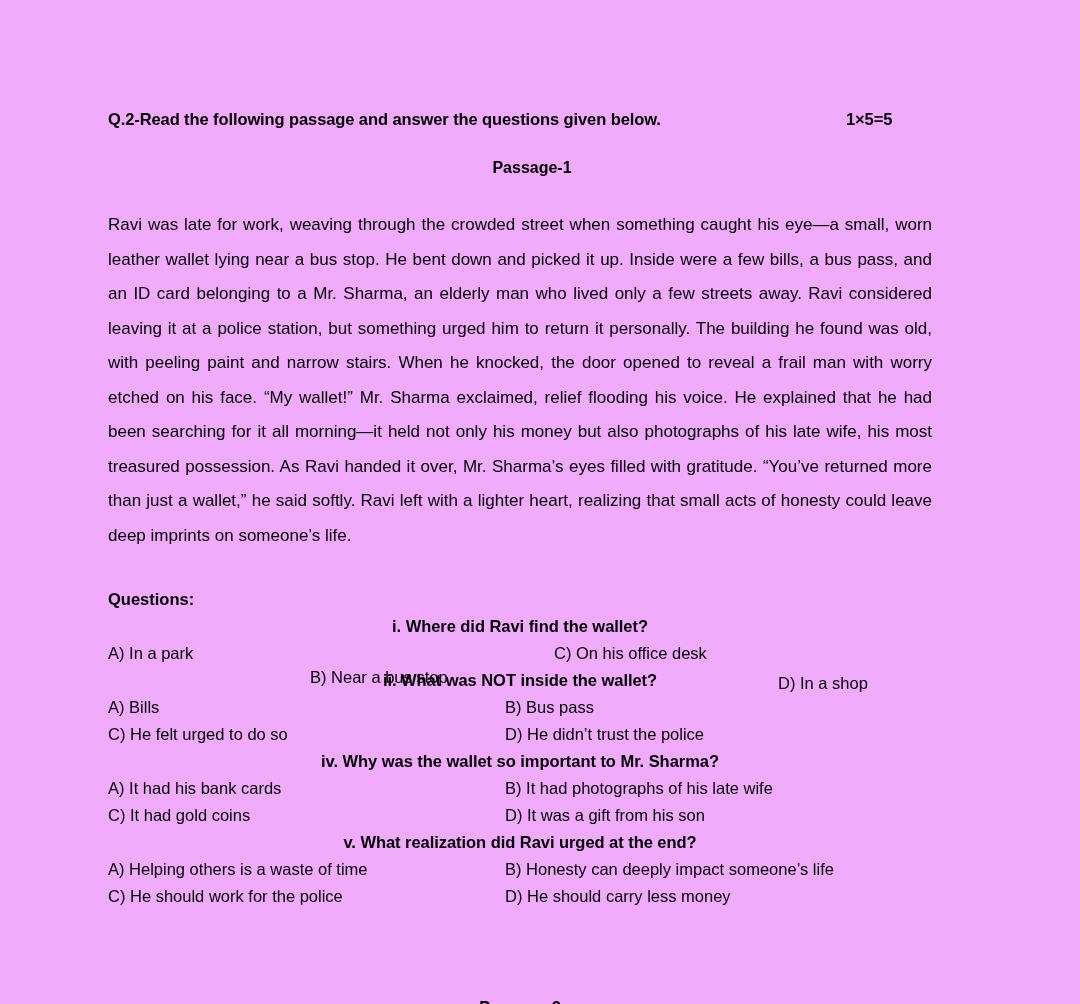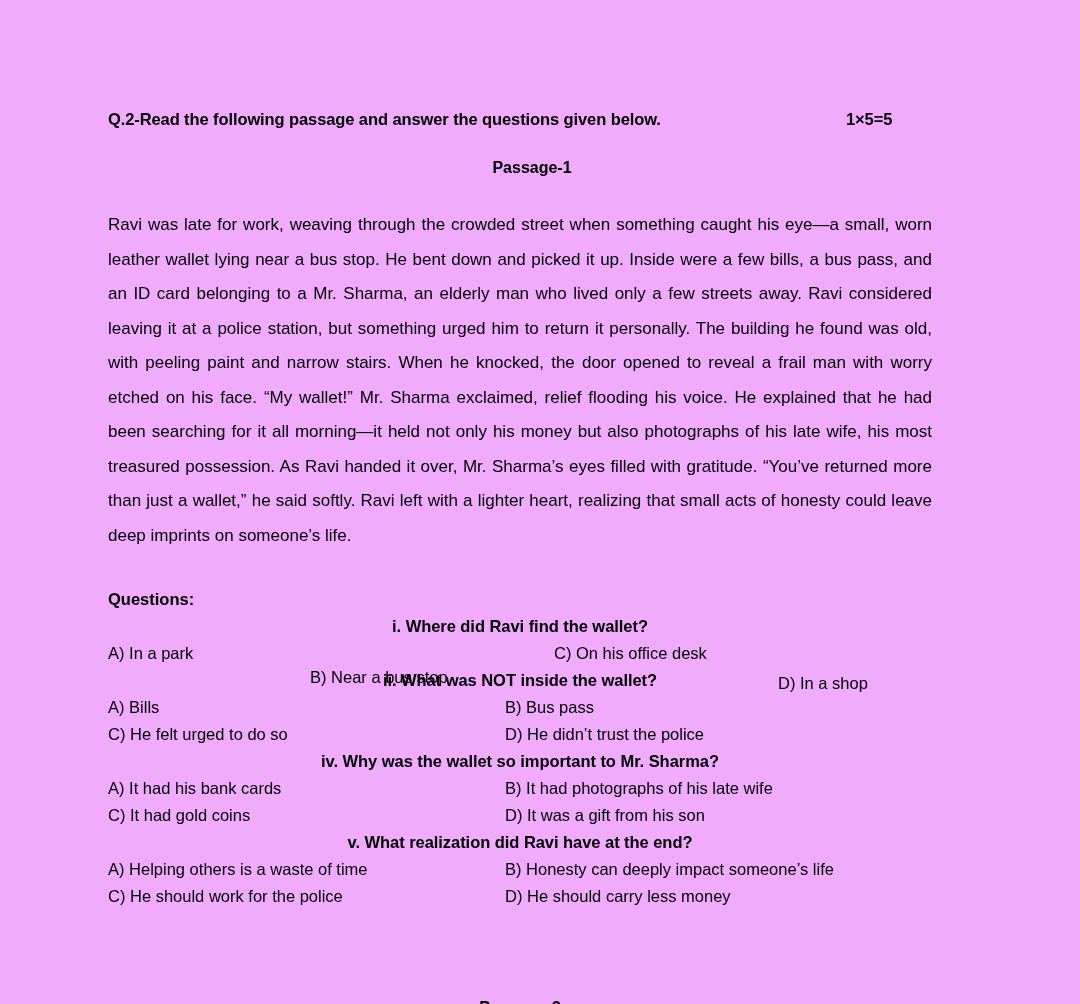--- a/index.html
+++ b/index.html
@@ -194,21 +194,21 @@
           <span class="opt opt-l">A) It had his bank cards</span>
           <span class="opt opt-r">B) It had photographs of his late wife</span>
         </span>
         <span class="opt-row lay-2">
           <span class="opt opt-l">C) It had gold coins</span>
           <span class="opt opt-r">D) It was a gift from his son</span>
         </span>
       </div>
 
       <div class="q-block">
-        <span class="q-text">v. What realization did Ravi have at the end?</span>
+        <span class="q-text">v. What realization did Ravi urged at the end?</span>
         <span class="opt-row lay-2">
           <span class="opt opt-l">A) Helping others is a waste of time</span>
           <span class="opt opt-r">B) Honesty can deeply impact someone’s life</span>
         </span>
         <span class="opt-row lay-2">
           <span class="opt opt-l">C) He should work for the police</span>
           <span class="opt opt-r">D) He should carry less money</span>
         </span>
       </div>
 

